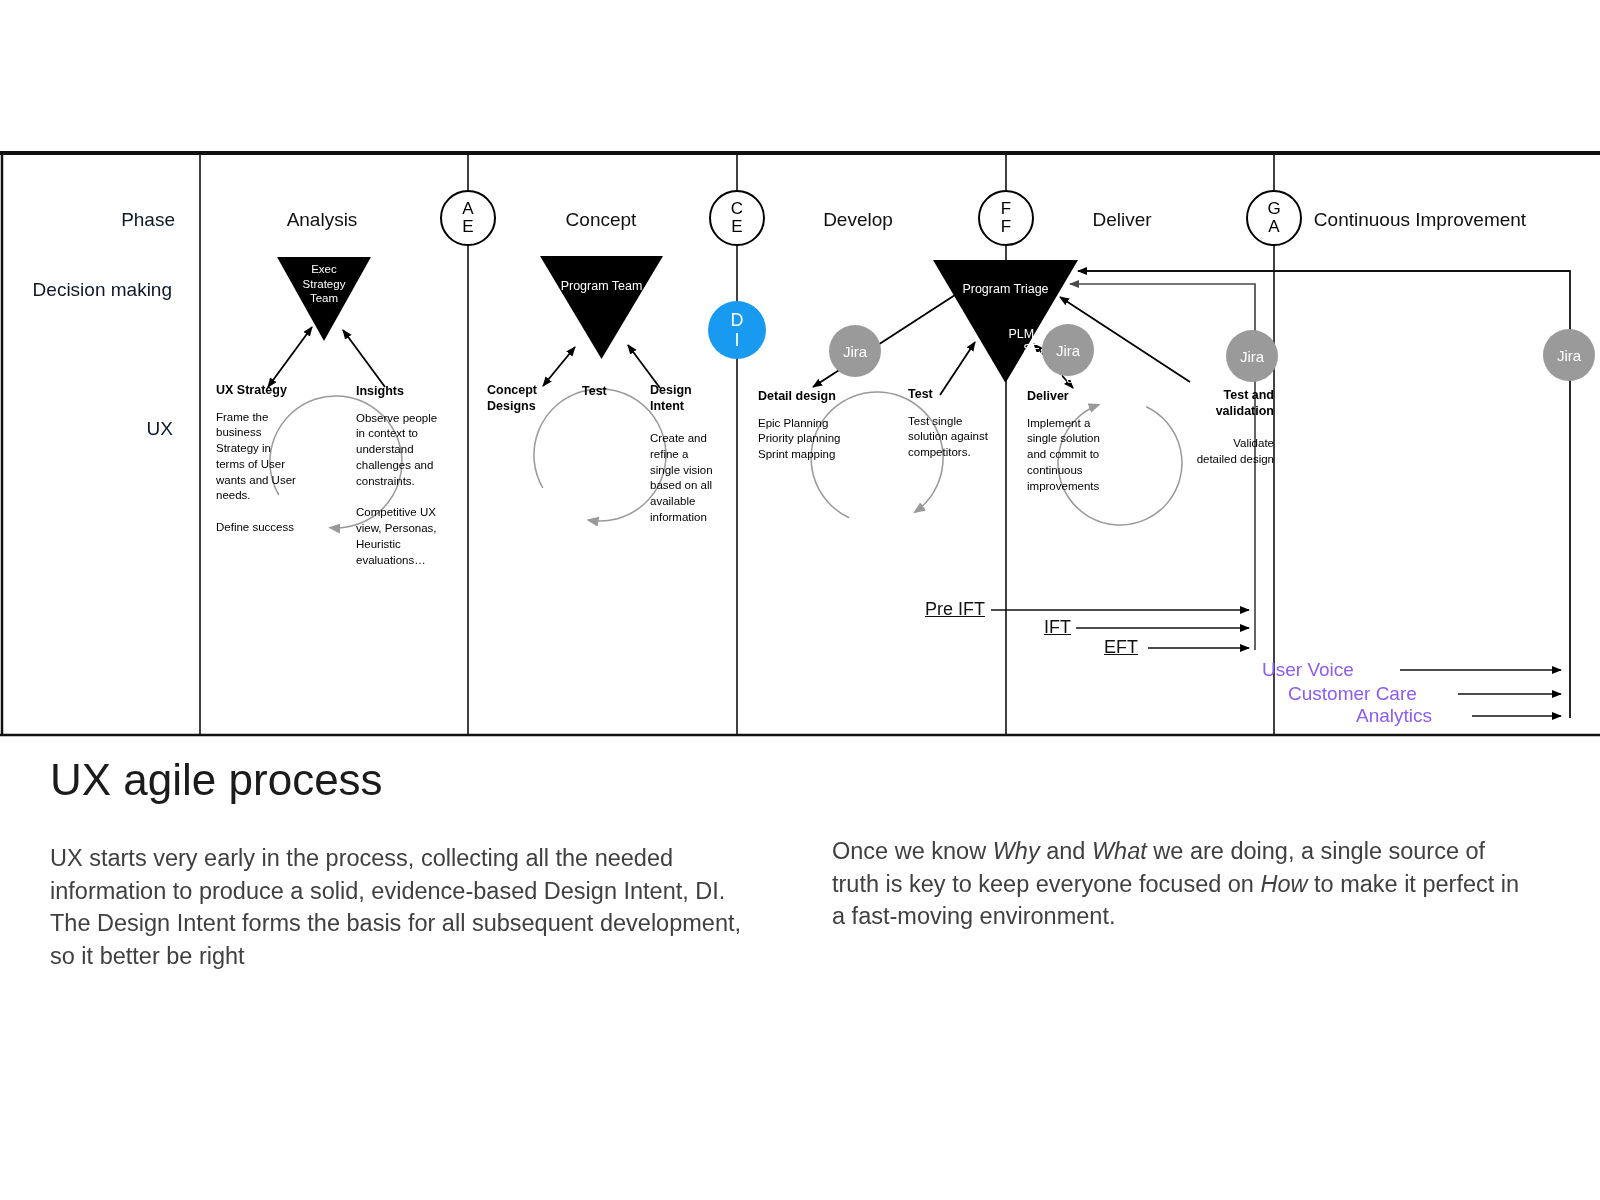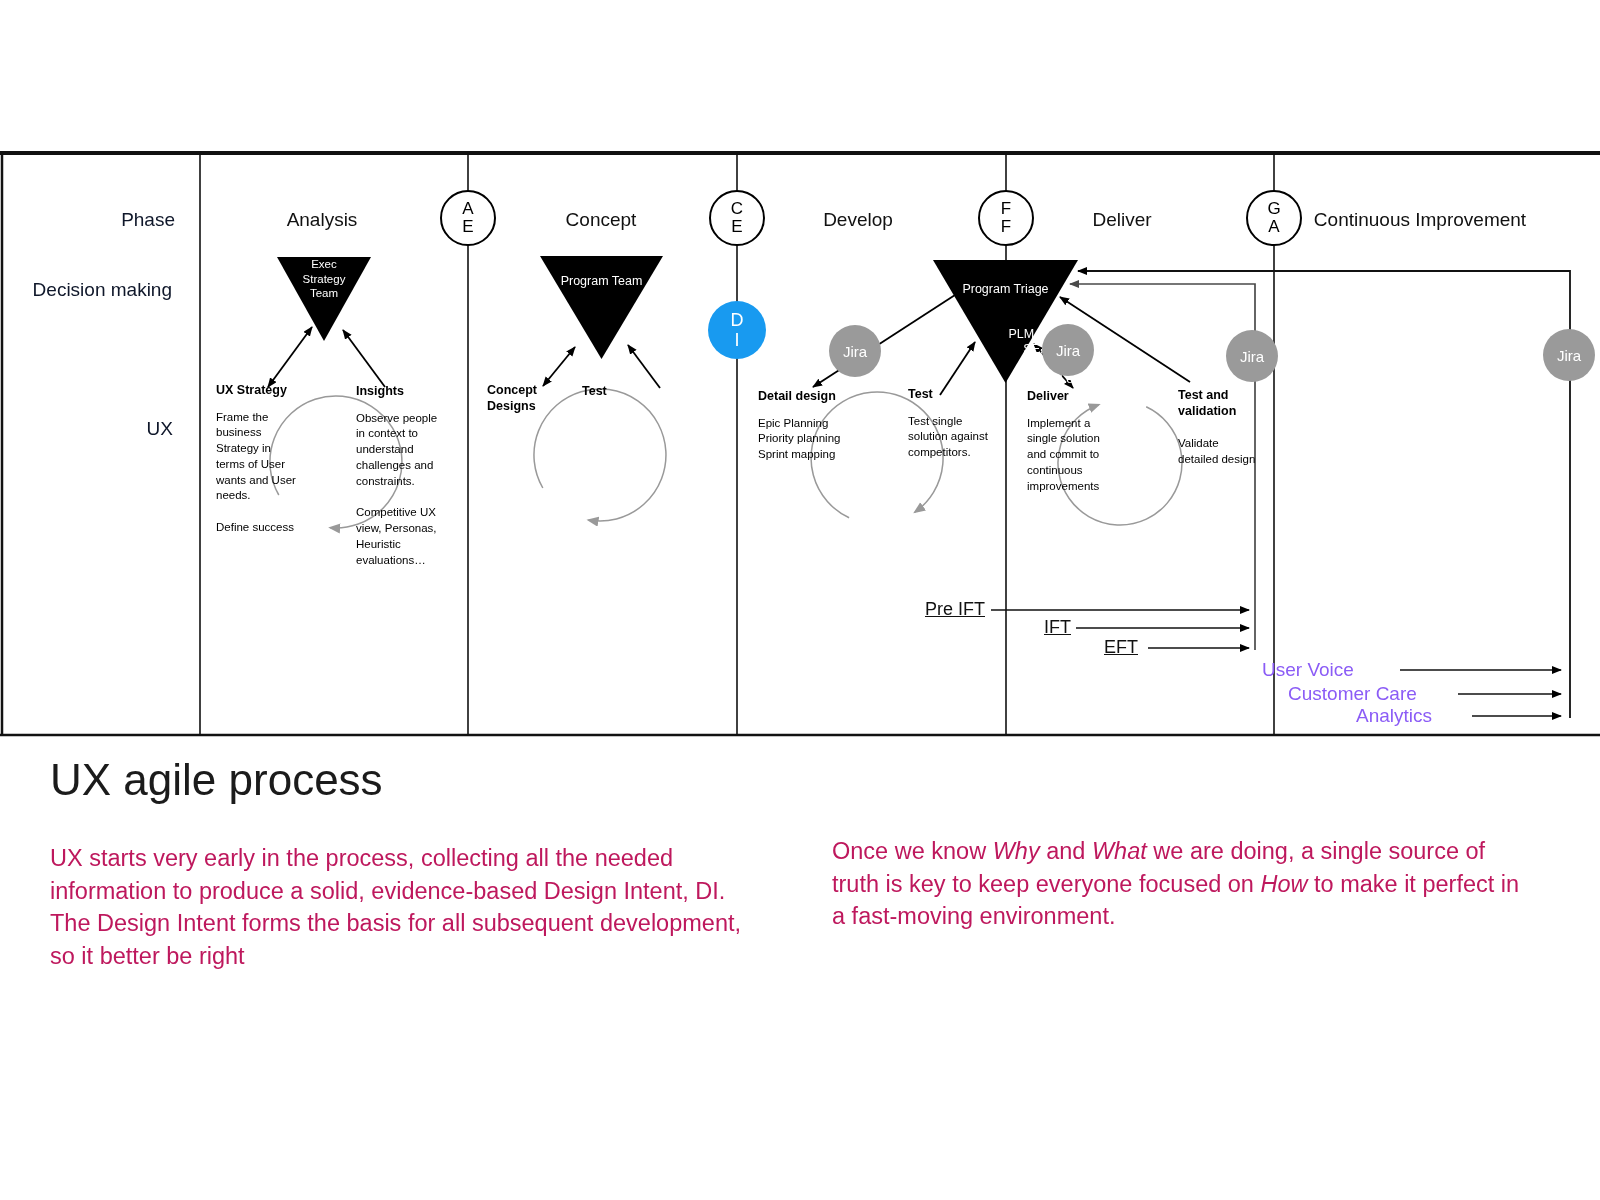--- a/index.html
+++ b/index.html
@@ -15,31 +15,31 @@
   .di{width:58px;height:58px;border-radius:50%;background:#189af0;color:#fff;
       display:flex;flex-direction:column;align-items:center;justify-content:center;
       font-size:18px;line-height:20px;z-index:3;}
   .jira{width:52px;height:52px;border-radius:50%;background:#9a9a9a;color:#fff;
         display:flex;align-items:center;justify-content:center;font-size:15px;z-index:3;}
   .tri-wrap{z-index:2;}
   .tri-bg{position:absolute;left:0;top:0;width:100%;height:100%;background:#000;
           clip-path:polygon(0 0,100% 0,50% 100%);}
   .tri-text{position:absolute;left:-12px;right:-12px;top:0;color:#fff;text-align:center;
             white-space:pre-line;}
-  .tri-title{font-size:12.5px;line-height:15px;}
+  .tri-title{font-size:12.5px;line-height:15px;padding-top:5px;}
   .tri-body{font-size:12.5px;line-height:15px;margin-top:13px;text-align:right;}
   .tblock{z-index:2;}
   .colhead{font-weight:bold;font-size:12.5px;line-height:15.5px;white-space:pre-line;}
   .colbody{font-size:11.5px;line-height:15.8px;white-space:pre-line;margin-top:11px;}
   .colbody.tight{margin-top:2px;}
   .colbody.gap{margin-top:17px;}
   .mslab{font-size:18px;color:#111;text-align:right;white-space:nowrap;z-index:2;text-decoration:underline;}
   .fblab{font-size:19px;color:#8b5cf6;white-space:nowrap;z-index:2;}
   .title{font-size:44px;color:#1b1b1b;z-index:2;white-space:nowrap;}
-  .para{font-size:23.5px;line-height:32.5px;color:#be185d;z-index:2;}
+  .para{font-size:23.5px;line-height:32.5px;color:#404040;z-index:2;}
   .ital{font-style:italic;}
 </style>
 </head>
 <body>
 
 <div class="canvas">
 
   <svg class="lines" width="1600" height="1200" viewBox="0 0 1600 1200">
     <defs>
       <marker id="mB" markerUnits="userSpaceOnUse" markerWidth="11" markerHeight="9" refX="9" refY="4" orient="auto-start-reverse">
@@ -184,41 +184,51 @@
 Heuristic
 evaluations…</div>
   </div>
   <div class="abs tblock" style="left:487px;top:383px;width:76px;">
     <div class="colhead">Concept
 Designs</div>
   </div>
   <div class="abs tblock" style="left:582px;top:384px;width:50px;">
     <div class="colhead">Test</div>
   </div>
+  <div class="abs tblock" style="left:650px;top:383px;width:80px;">
+    <div class="colhead">Design
+Intent</div>
+    <div class="colbody gap">Create and
+refine a
+single vision
+based on all
+available
+information</div>
+  </div>
   <div class="abs tblock" style="left:758px;top:389px;width:102px;">
     <div class="colhead">Detail design</div>
     <div class="colbody">Epic Planning
 Priority planning
 Sprint mapping</div>
   </div>
   <div class="abs tblock" style="left:908px;top:387px;width:98px;">
     <div class="colhead">Test</div>
     <div class="colbody">Test single
 solution against
 competitors.</div>
   </div>
   <div class="abs tblock" style="left:1027px;top:389px;width:96px;">
     <div class="colhead">Deliver</div>
     <div class="colbody">Implement a
 single solution
 and commit to
 continuous
 improvements</div>
   </div>
-  <div class="abs tblock" style="left:1178px;top:388px;width:96px;">
+  <div class="abs tblock" style="left:1178px;top:388px;width:96px;text-align:right;">
     <div class="colhead">Test and
 validation</div>
     <div class="colbody gap">Validate
 detailed design</div>
   </div>
 
   <div class="abs mslab" style="left:885px;top:599px;width:100px;">Pre IFT</div>
   <div class="abs mslab" style="left:991px;top:617px;width:80px;">IFT</div>
   <div class="abs mslab" style="left:1058px;top:637px;width:80px;">EFT</div>
 

